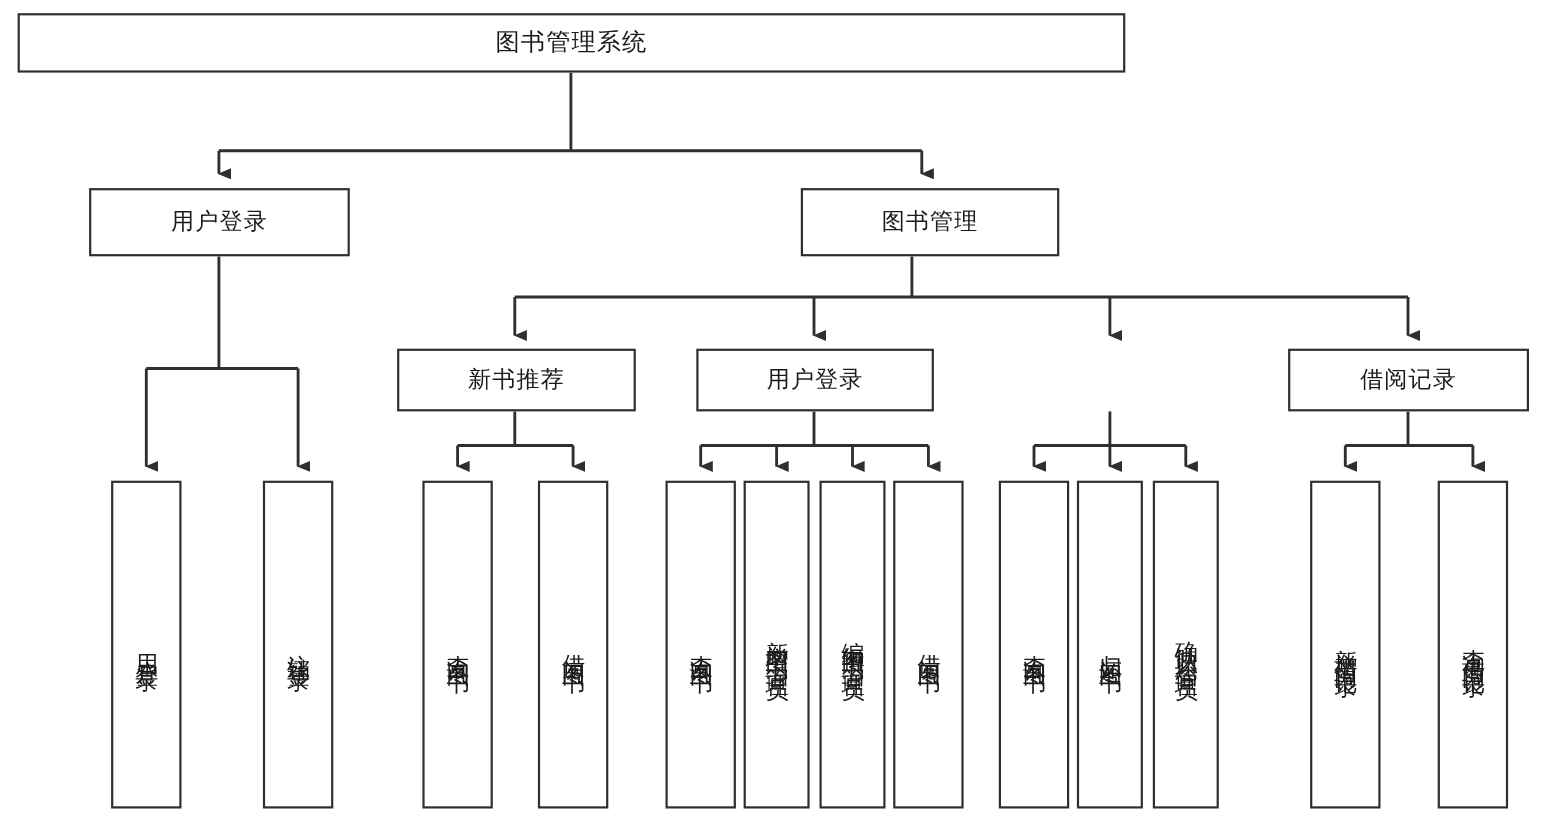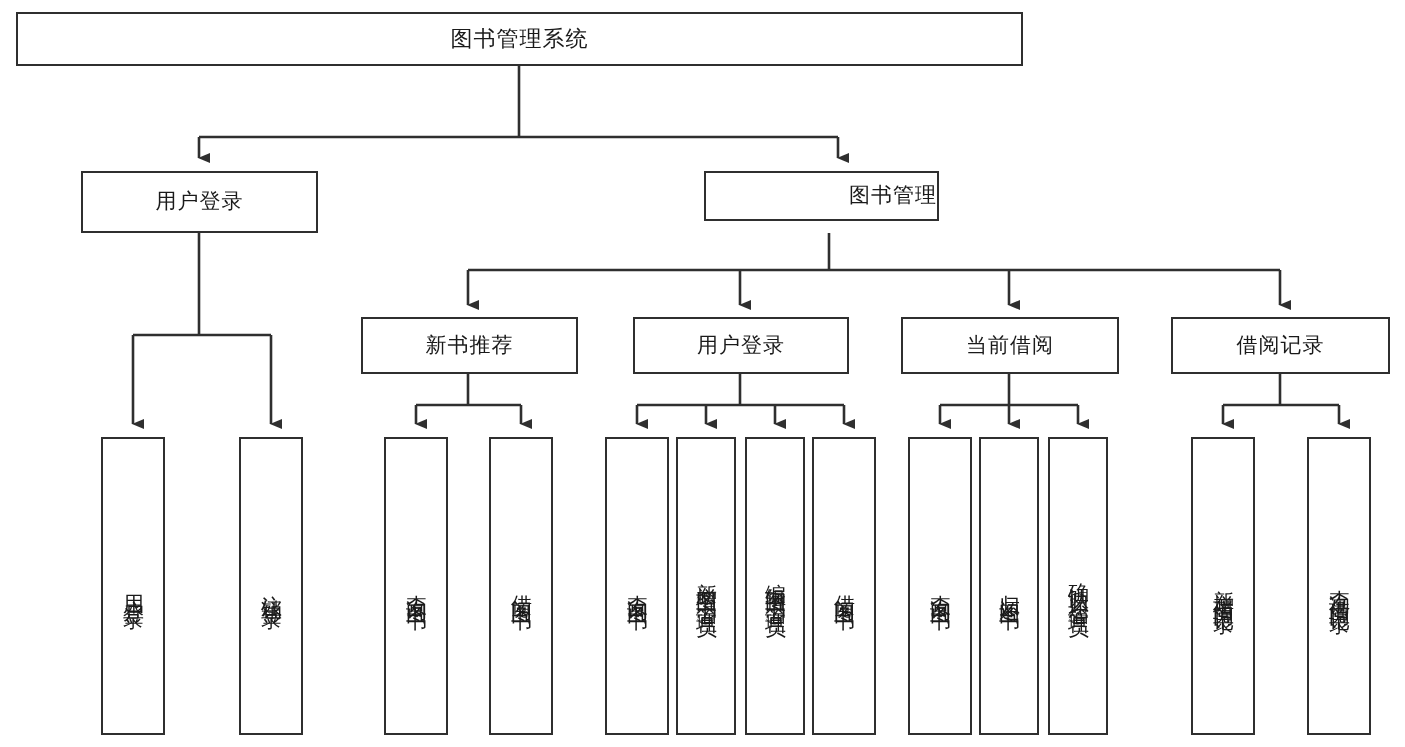--- a/index.html
+++ b/index.html
@@ -124,32 +124,29 @@
     </g>
   </svg>
 
   <div class="node node-h node-root" style="left:16px; top:12px; width:1007px; height:54px;">
     <span>图书管理系统</span>
   </div>
 
   <div class="node node-h" style="left:81px; top:171px; width:237px; height:62px;">
     <span>用户登录</span>
   </div>
-  <div class="node node-h" style="left:704px; top:171px; width:235px; height:50px;justify-content:flex-end;">
+  <div class="node node-h" style="left:728px; top:171px; width:235px; height:62px;">
     <span>图书管理</span>
   </div>
 
   <div class="node node-h" style="left:361px; top:317px; width:217px; height:57px;">
     <span>新书推荐</span>
   </div>
   <div class="node node-h" style="left:633px; top:317px; width:216px; height:57px;">
     <span>用户登录</span>
-  </div>
-  <div class="node node-h" style="left:901px; top:317px; width:218px; height:57px;">
-    <span>当前借阅</span>
   </div>
   <div class="node node-h" style="left:1171px; top:317px; width:219px; height:57px;text-align:right;">
     <span>借阅记录</span>
   </div>
 
   <div class="node node-v" style="left:101px; top:437px; width:64px; height:298px;">
     <span class="vlabel">用户登录</span>
   </div>
   <div class="node node-v" style="left:239px; top:437px; width:64px; height:298px;">
     <span class="vlabel">注销登录</span>

